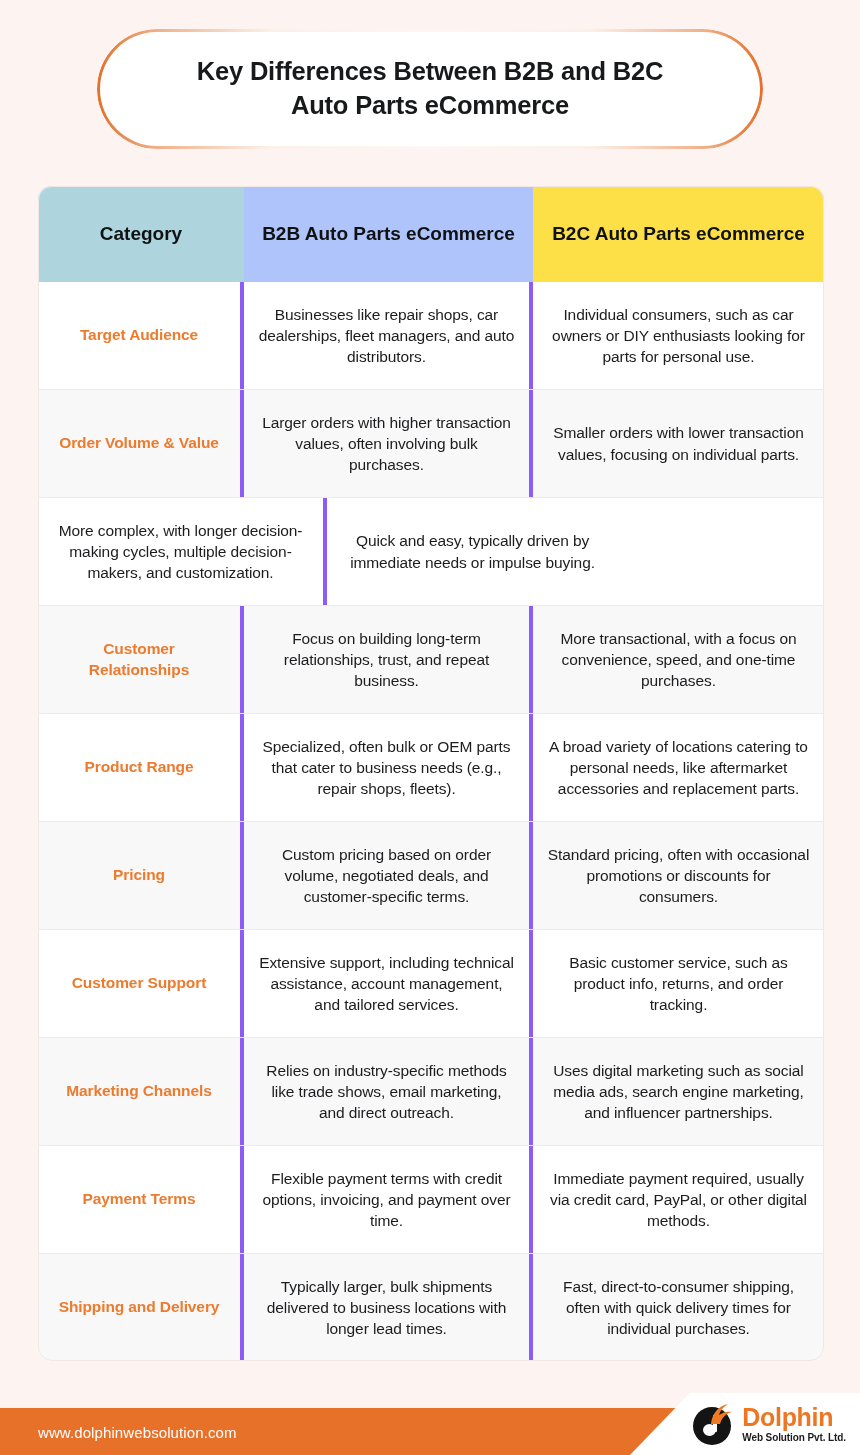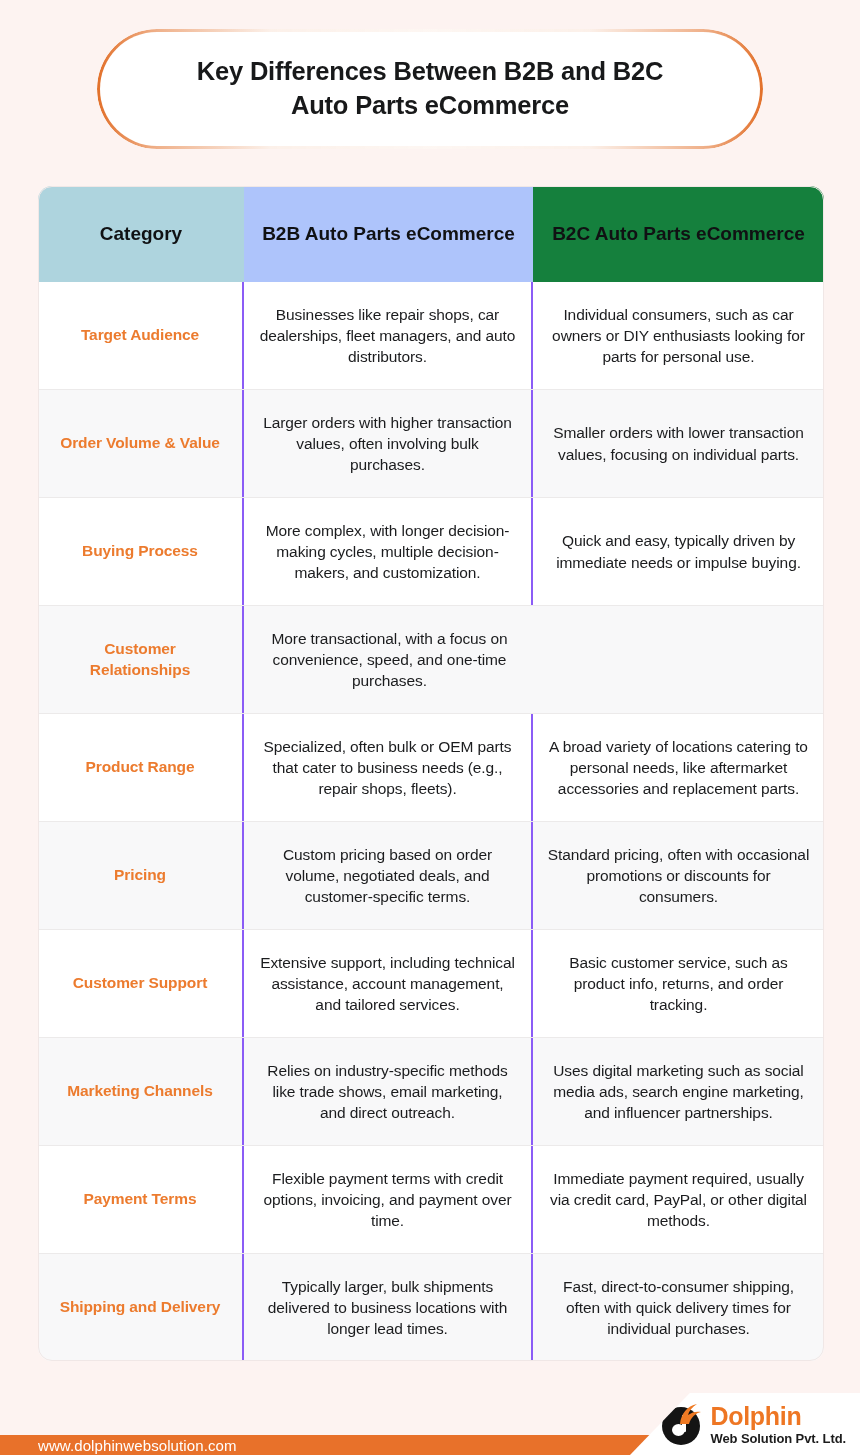--- a/index.html
+++ b/index.html
@@ -107,21 +107,21 @@
   .head-3 { background: #cfb0f7; }
 
   
   .row-body { border-bottom: 1px solid #eceaea; }
   .row-body:last-child { border-bottom: none; }
   .row-body.odd  { background: #ffffff; }
   .row-body.even { background: #f8f8f9; }
 
   .row-body .cell { min-height: 107px; }
   .row-body .c1,
-  .row-body .c2 { border-right: 2px solid #8b5cf6; }
+  .row-body .c2 { border-right: 4px solid #8b5cf6; }
 
   .cat-label {
     font-size: 15.5px;
     font-weight: bold;
     color: #ec7b2e;
     line-height: 1.35;
     letter-spacing: -0.1px;
   }
   .desc {
     font-size: 15.5px;
@@ -139,21 +139,21 @@
     border: 1px solid #f0e7e6;
     pointer-events: none;
   }
 
   
   .footer {
     position: absolute;
     left: 0;
     bottom: 0;
     width: 860px;
-    height: 20px;
+    height: 47px;
     background: #e8712a;
   }
   .footer-url {
     position: absolute;
     left: 38px;
     top: 50%;
     transform: translateY(-50%);
     color: #ffffff;
     font-size: 15px;
     letter-spacing: 0.1px;
@@ -220,21 +220,21 @@
   }
   .logo-text { line-height: 1; }
   .logo-name {
     font-size: 25px;
     font-weight: bold;
     color: #ee7623;
     letter-spacing: -0.3px;
     display: block;
   }
   .logo-tag {
-    font-size: 13px;
+    font-size: 10px;
     font-weight: bold;
     color: #1c1c1c;
     letter-spacing: -0.1px;
     display: block;
     margin-top: 3px;
   }
 </style>
 </head>
 <body style="background: rgb(253, 243, 241);">
 
@@ -249,21 +249,21 @@
 </div>
 
 <div class="table" id="comparison-table">
   <div class="row row-head">
     <div class="cell c1 head-1" style="background: rgb(174, 212, 222);">
       <span>Category</span>
     </div>
     <div class="cell c2 head-2" style="background: rgb(174, 196, 251);">
       <span>B2B Auto Parts eCommerce</span>
     </div>
-    <div class="cell c3 head-3" style="background: #15803d;">
+    <div class="cell c3 head-3" style="background: #fde047;">
       <span>B2C Auto Parts eCommerce</span>
     </div>
   </div>
 
 <div class="row row-body odd">
       <div class="cell c1">
         <span class="cat-label">Target Audience</span>
       </div>
       <div class="cell c2">
         <span class="desc">Businesses like repair shops, car dealerships, fleet managers, and auto distributors.</span>
@@ -277,33 +277,33 @@
         <span class="cat-label">Order Volume &amp; Value</span>
       </div>
       <div class="cell c2">
         <span class="desc">Larger orders with higher transaction values, often involving bulk purchases.</span>
       </div>
       <div class="cell c3">
         <span class="desc">Smaller orders with lower transaction values, focusing on individual parts.</span>
       </div>
     </div>
     <div class="row row-body odd">
-      <div class="cell c1">
-        <span class="cat-label">Buying Process</span>
-      </div>
       <div class="cell c2">
         <span class="desc">More complex, with longer decision-making cycles, multiple decision-makers, and customization.</span>
       </div>
       <div class="cell c3">
         <span class="desc">Quick and easy, typically driven by immediate needs or impulse buying.</span>
       </div>
     </div>
     <div class="row row-body even">
       <div class="cell c1">
         <span class="cat-label">Customer Relationships</span>
+      </div>
+      <div class="cell c2">
+        <span class="desc">Focus on building long-term relationships, trust, and repeat business.</span>
       </div>
       <div class="cell c3">
         <span class="desc">More transactional, with a focus on convenience, speed, and one-time purchases.</span>
       </div>
     </div>
     <div class="row row-body odd">
       <div class="cell c1">
         <span class="cat-label">Product Range</span>
       </div>
       <div class="cell c2">

